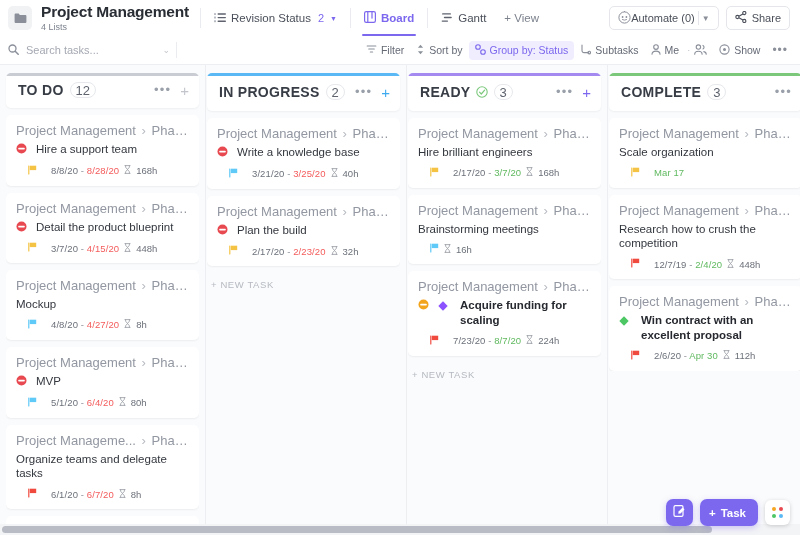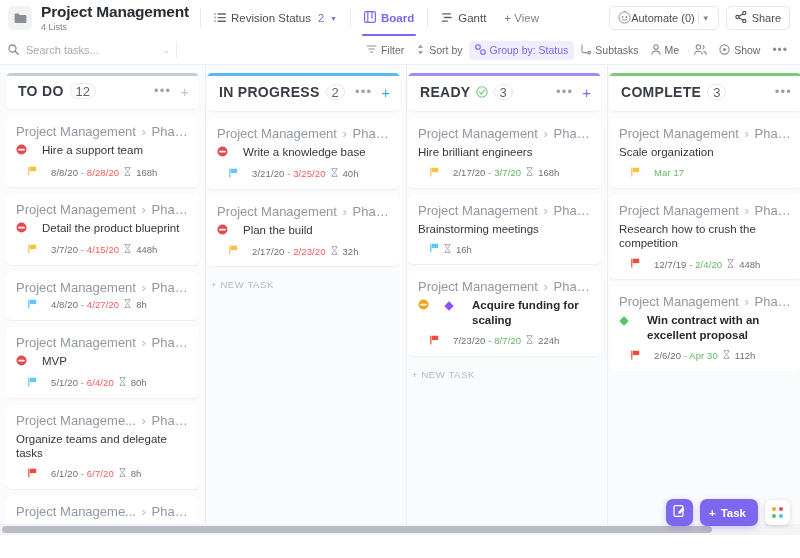--- a/index.html
+++ b/index.html
@@ -143,21 +143,21 @@
   }
   .crumb {
     font-size: 13px; color: #9297a1;
     white-space: nowrap; overflow: hidden; text-overflow: ellipsis;
     margin-bottom: 4px;
     text-align: right;
   }
   .crumb .arrow { color: #b7bbc3; padding: 0 2px; }
   .cname {
     font-size: 11.5px; color: #33373e; line-height: 1.28;
-    display: flex; align-items: flex-start; gap: 15px;
+    display: flex; align-items: flex-start; gap: 9px;
     margin-bottom: 7px;
   }
   .cname.bold { font-weight: bold; color: #26292f; }
   .cname .txt { flex: 1; }
   .cmeta {
     display: flex; align-items: center; gap: 4px;
     font-size: 9.5px; color: #6b7079;
     padding-left: 12px;
   }
   .cmeta .dates { letter-spacing: .1px; }
@@ -442,20 +442,23 @@
               <span style="width:6px"></span>
               <span class="dates">3/7/20 <span class="dash">-</span> <span style="color:#f45b5b">4/15/20</span></span>
               <span class="hg"><svg width="7" height="9" viewBox="0 0 7 9">
                   <path d="M0.9 0.6h5.2M0.9 8.4h5.2M1.6 0.6v1.6L3.5 4.5l1.9-2.3V0.6M1.6 8.4V6.8L3.5 4.5l1.9 2.3v1.6" stroke="#9ca0a8" stroke-width="0.85" fill="none" stroke-linecap="round" stroke-linejoin="round"></path>
                 </svg></span>
               <span class="dur">448h</span>
             </div>
     </div>
           <div class="card">
       <div class="crumb">Project Management <span class="arrow">›</span> Phase 2 - Design</div>
+      <div class="cname">
+              <span class="txt">Mockup</span>
+            </div>
       <div class="cmeta">
               <span class="flag"><svg width="9" height="10" viewBox="0 0 9 10">
                   <rect x="0.2" y="0.4" width="1.2" height="9.2" rx="0.5" fill="#5fc9f8"></rect>
                   <path d="M1.8 0.7h6.4v4.4H1.8z" fill="#5fc9f8"></path>
                 </svg></span>
               <span style="width:6px"></span>
               <span class="dates">4/8/20 <span class="dash">-</span> <span style="color:#f45b5b">4/27/20</span></span>
               <span class="hg"><svg width="7" height="9" viewBox="0 0 7 9">
                   <path d="M0.9 0.6h5.2M0.9 8.4h5.2M1.6 0.6v1.6L3.5 4.5l1.9-2.3V0.6M1.6 8.4V6.8L3.5 4.5l1.9 2.3v1.6" stroke="#9ca0a8" stroke-width="0.85" fill="none" stroke-linecap="round" stroke-linejoin="round"></path>
                 </svg></span>

